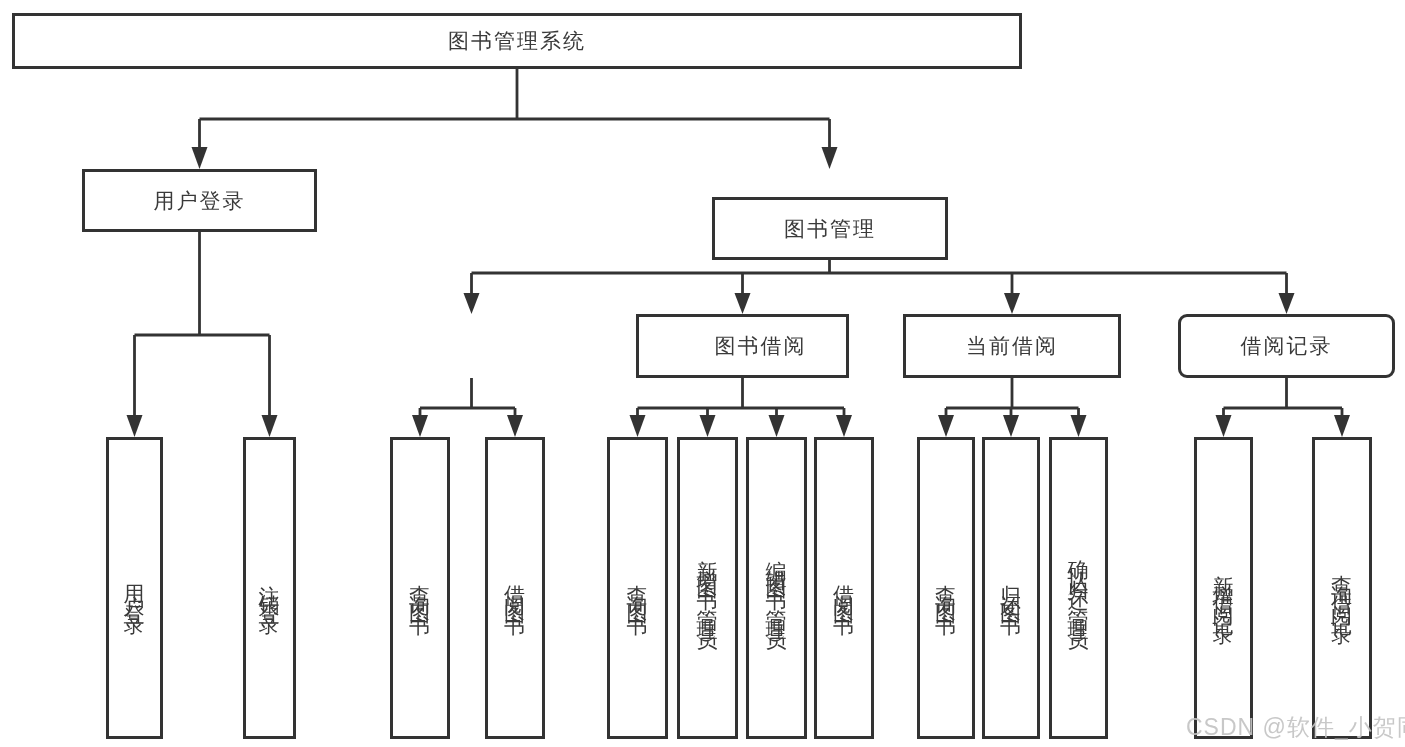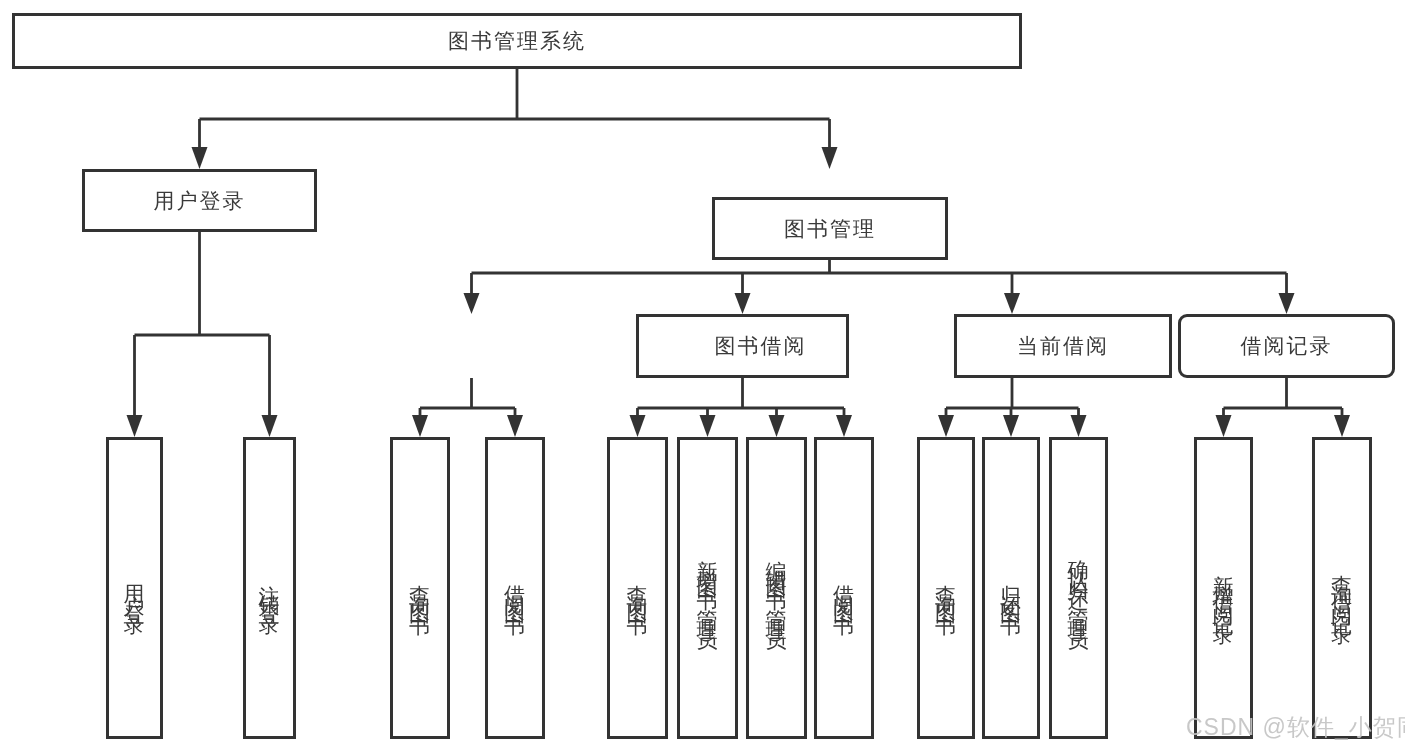--- a/index.html
+++ b/index.html
@@ -43,21 +43,21 @@
     letter-spacing: 10px;
     color: #3a3a3a;
     white-space: nowrap;
   }
   
   .n-root   { left: 12px;   top: 13px;  width: 1010px; height: 56px; }
   .n-l2-0   { left: 82px;   top: 169px; width: 235px;  height: 63px; }
   .n-l2-1   { left: 712px;  top: 169px; width: 236px;  height: 63px; margin-top: 28px; }
   .n-l3-0   { left: 363px;  top: 314px; width: 216px;  height: 64px; }
   .n-l3-1   { left: 636px;  top: 314px; width: 213px;  height: 64px; padding-left: 36px; }
-  .n-l3-2   { left: 954px;  top: 314px; width: 218px;  height: 64px; }
+  .n-l3-2   { left: 903px;  top: 314px; width: 218px;  height: 64px; }
   .n-l3-3   { left: 1178px; top: 314px; width: 217px;  height: 64px; border-radius: 9px; }
   .n-u1 { left: 106px;  width: 57px; }
   .n-u2 { left: 243px;  width: 53px; }
   .n-r1 { left: 390px;  width: 60px; }
   .n-r2 { left: 485px;  width: 60px; }
   .n-b1 { left: 607px;  width: 61px; }
   .n-b2 { left: 677px;  width: 61px; }
   .n-b3 { left: 746px;  width: 61px; }
   .n-b4 { left: 814px;  width: 60px; }
   .n-c1 { left: 917px;  width: 58px; }

